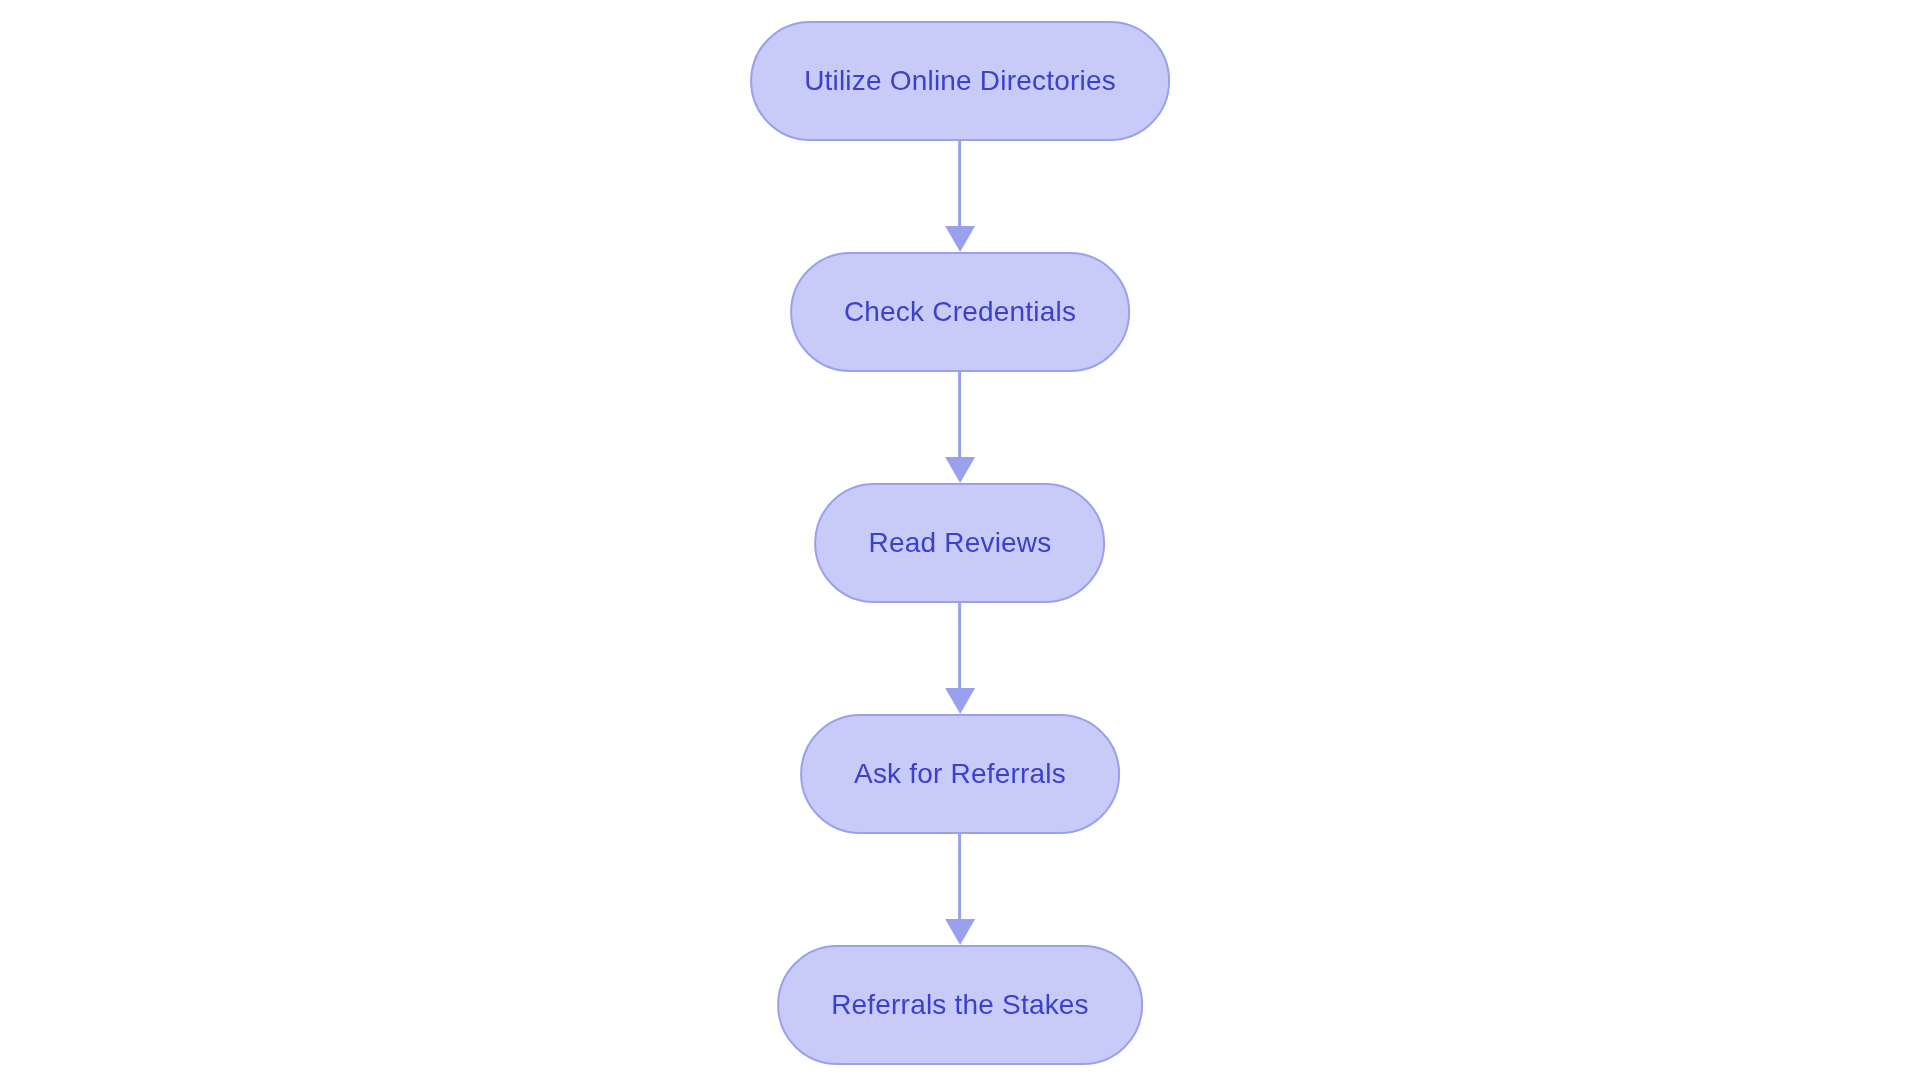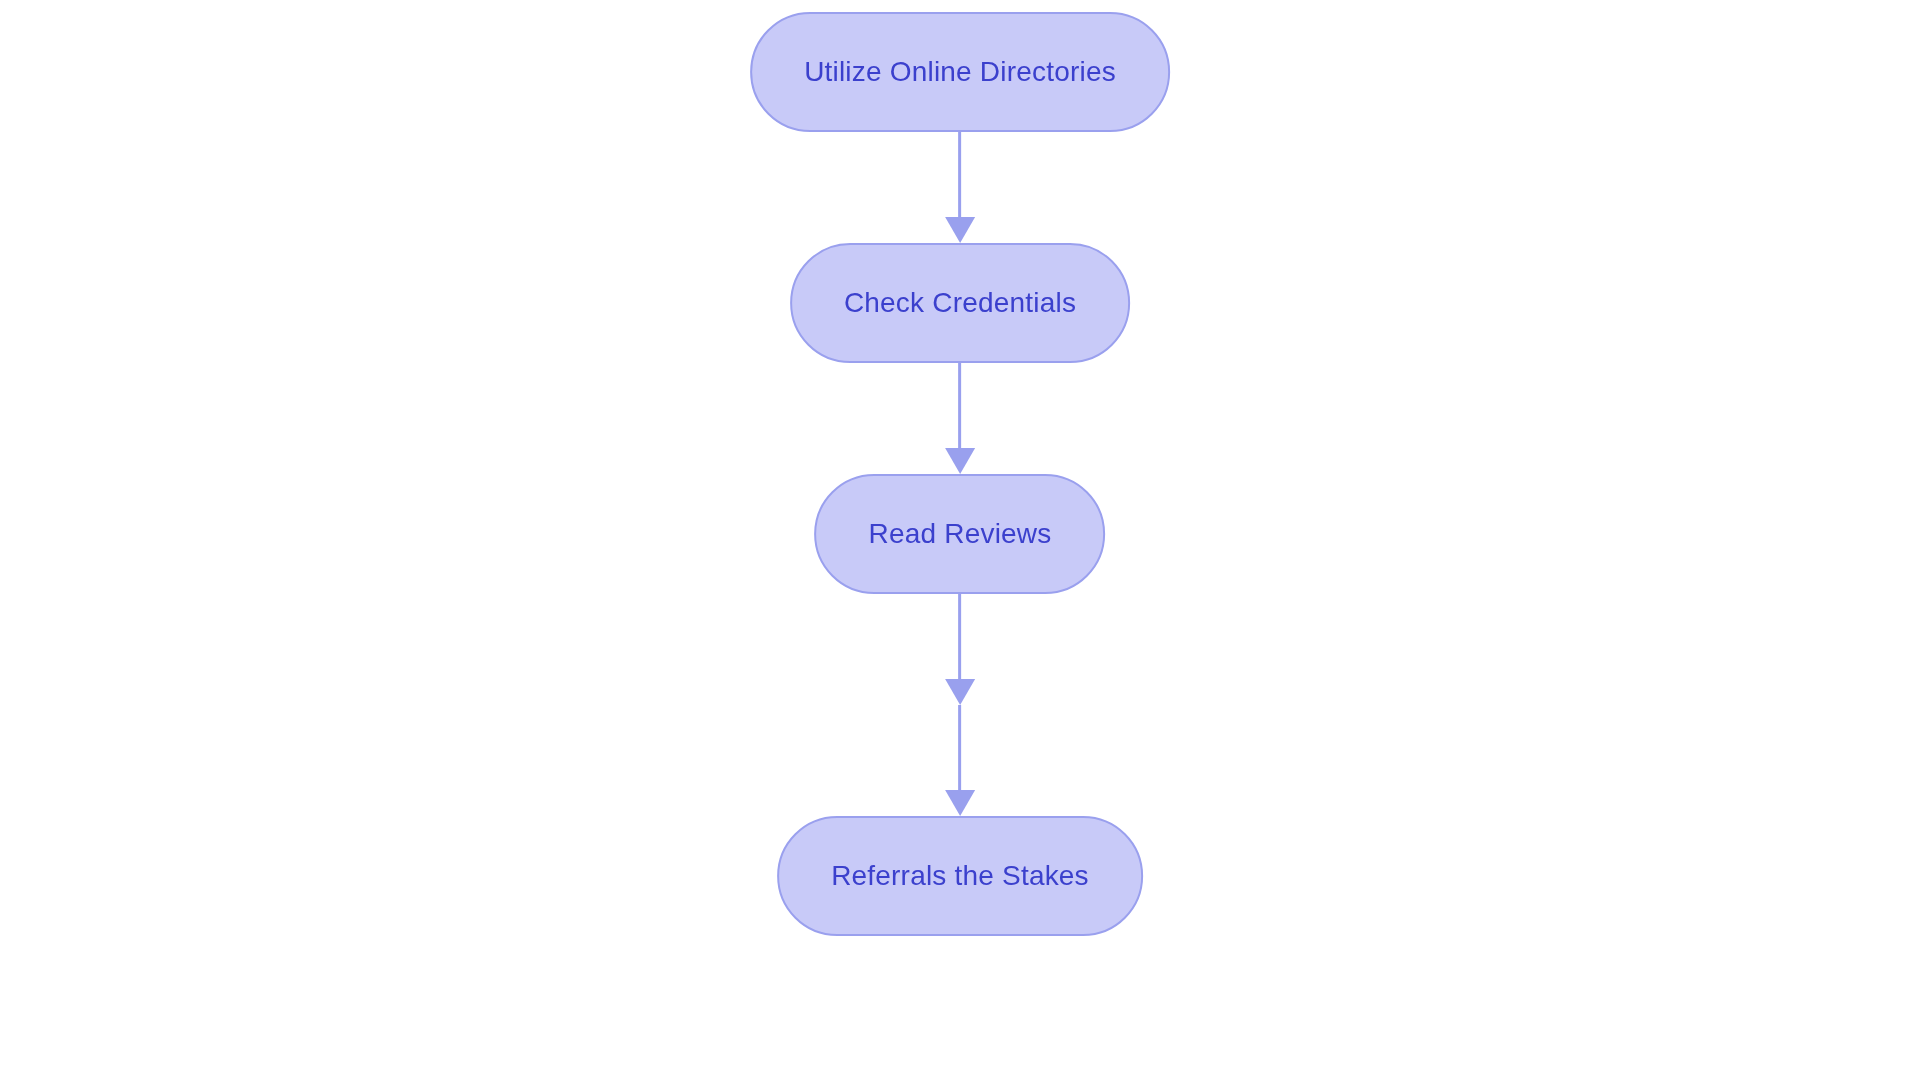--- a/index.html
+++ b/index.html
@@ -13,21 +13,21 @@
   html, body {
     width: 1920px;
     height: 1083px;
     background: var(--bg);
     overflow: hidden;
     font-family: "Liberation Sans", sans-serif;
   }
   .flowchart {
     position: absolute;
     left: 50%;
-    top: 12px;
+    top: 21px;
     transform: translateX(-50%);
     display: flex;
     flex-direction: column;
     align-items: center;
   }
   .flow-node {
     height: 120px;
     border-radius: 60px;
     background: var(--node-fill);
     border: 2px solid var(--node-border);
@@ -86,20 +86,23 @@
 
   <div class="flow-node">
     <span>Read Reviews</span>
   </div>
 
   <div class="connector">
     <div class="line"></div>
     <div class="head"></div>
   </div>
 
+  <div class="flow-node">
+    <span>Ask for Referrals</span>
+  </div>
 
   <div class="connector">
     <div class="line"></div>
     <div class="head"></div>
   </div>
 
   <div class="flow-node">
     <span>Referrals the Stakes</span>
   </div>
 

